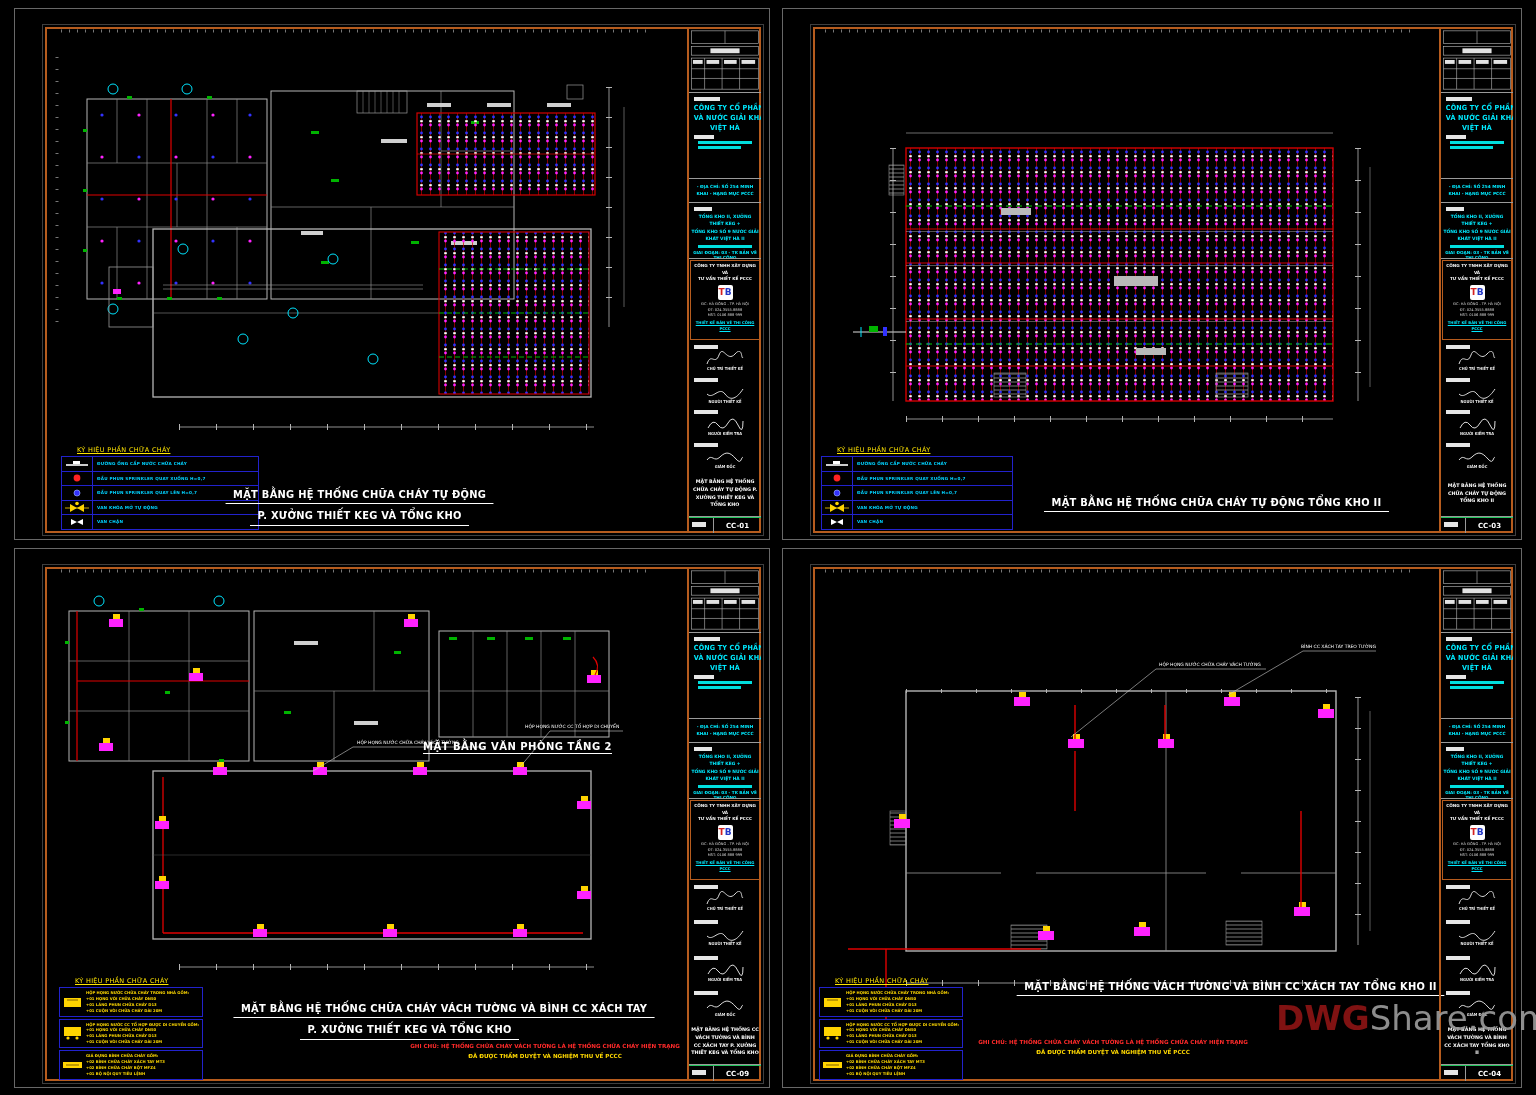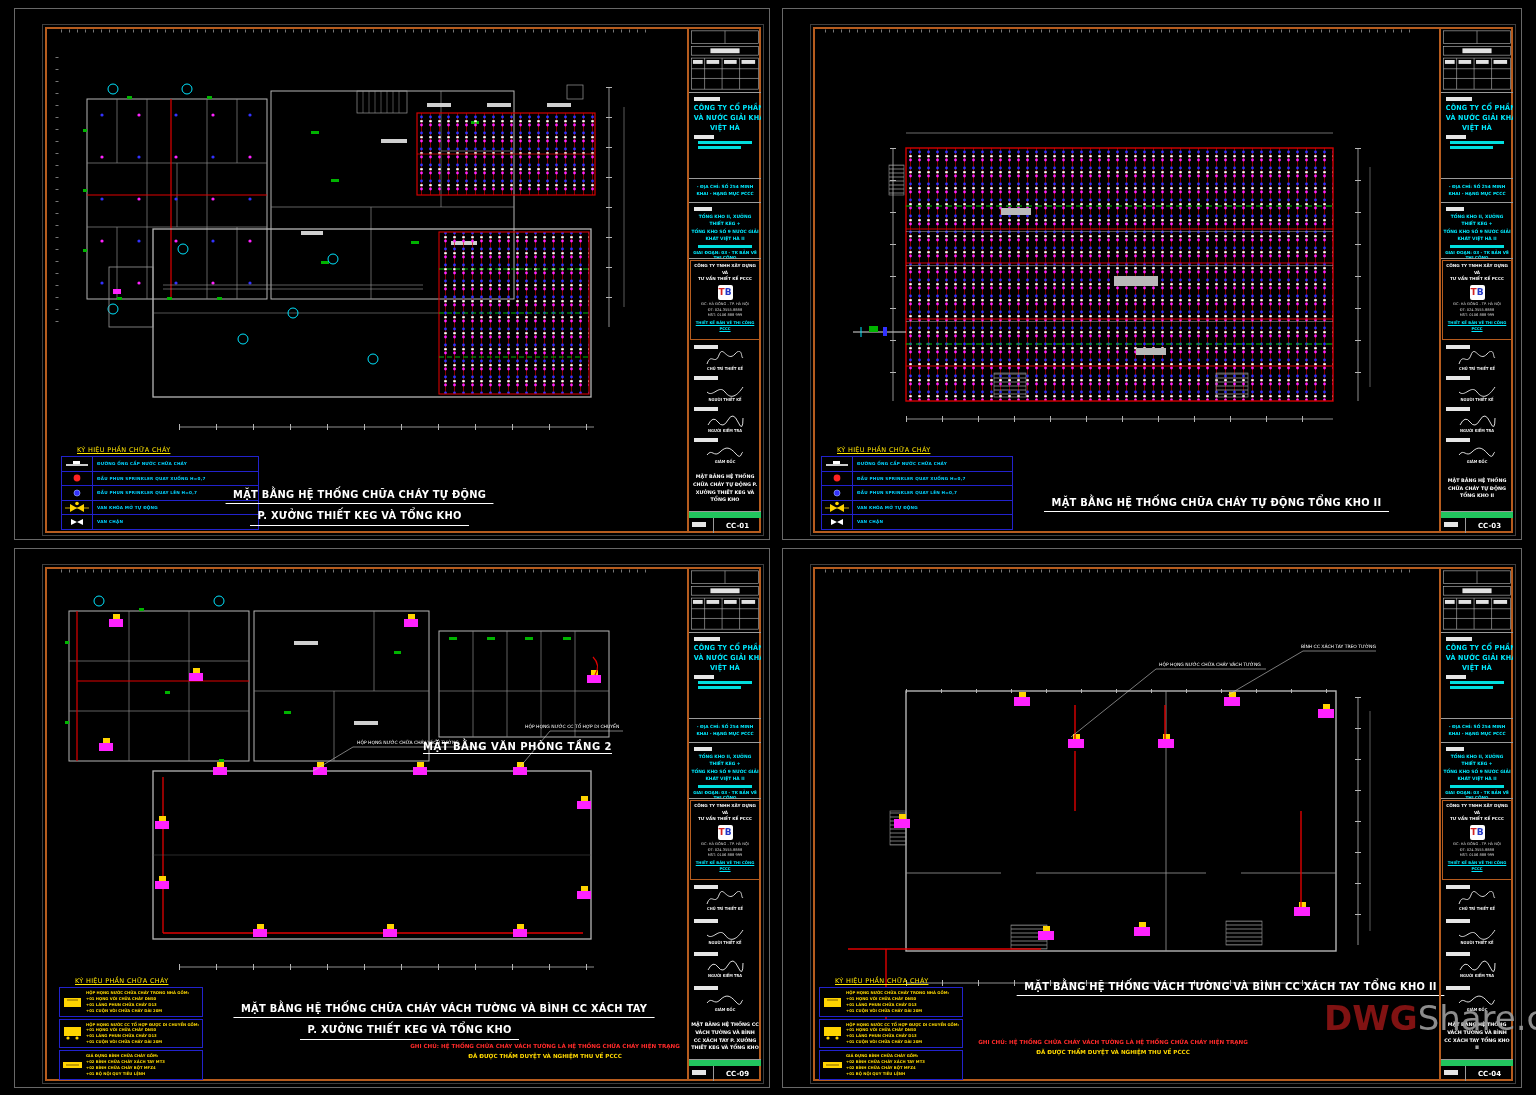--- a/index.html
+++ b/index.html
@@ -32,21 +32,21 @@
            display:flex;align-items:center;justify-content:center;font-size:9px;font-weight:bold;line-height:1;}
   .st-logo .lr{color:#d42020}.st-logo .lb{color:#2438c8}
   .st-l2{color:#d8d8d8;font-size:3.6px;line-height:1.5;}
   .st-cy{color:#00eaff;font-size:3.8px;font-weight:bold;text-decoration:underline;margin-top:2px;line-height:1.5;}
   .tb-sign{flex:1;display:flex;flex-direction:column;justify-content:space-between;padding:2px;}
   .sig{text-align:center;}
   .sig .sq{display:block;margin:0 auto;}
   .sig-l{color:#eaeaea;font-size:4px;font-weight:bold;white-space:nowrap;transform:scaleX(.9);}
   .tb-title{height:46px;color:#fff;font-size:4.8px;font-weight:bold;text-align:center;
             display:flex;align-items:center;justify-content:center;line-height:1.6;}
-  .tb-foot{height:15px;flex:0 0 auto;display:flex;border-top:6px solid #22c55e;text-align:right;}
+  .tb-foot{height:15px;flex:0 0 auto;display:flex;border-top:1px solid #22c55e;text-align:right;}
   .cell-a{flex:0 0 24px;border-right:1px solid #9a9a9a;position:relative;}
   .cell-a::after{content:"";position:absolute;left:3px;top:4px;width:14px;height:5px;background:#e6e6e6;}
   .cell-b{flex:1;color:#fff;font-size:7px;font-weight:bold;display:flex;align-items:center;justify-content:center;}
   
   .legend{position:absolute;}
   .lg-title{color:#ffe400;font-size:6.5px;font-weight:normal;text-decoration:underline;
             margin:0 0 2px 16px;letter-spacing:.3px;white-space:nowrap;}
   .lg-box{border:1px solid #2222cc;}
   .lg-row{display:flex;height:13.5px;border-bottom:1px solid #2222cc;align-items:center;background:#000;}
   .lg-row:last-child{border-bottom:none;}
@@ -62,21 +62,21 @@
                border-bottom:1.5px solid #fff;padding:0 8px 1px;line-height:1.55;white-space:nowrap;
                transform:scaleX(.94);transform-origin:center;}
   .notes{position:absolute;text-align:center;}
   .note-red{color:#ff2a2a;font-size:5.6px;font-weight:bold;line-height:1.8;white-space:nowrap;}
   .note-yel{color:#ffd900;font-size:5.6px;font-weight:bold;line-height:1.8;white-space:nowrap;}
   .office-label{position:absolute;color:#fff;font-weight:bold;font-size:10px;letter-spacing:.5px;
                 border-bottom:1.5px solid #fff;padding-bottom:1px;white-space:nowrap;}
   
   .wm{position:absolute;left:1276px;top:998px;font-size:34px;letter-spacing:0;z-index:50;opacity:.92;
       pointer-events:none;white-space:nowrap;}
-  .wm .d{color:#8b1414;font-weight:bold;margin-left:48px;}
+  .wm .d{color:#8b1414;font-weight:bold;}
   .wm .s{color:#9a9a9a;}
 </style>
 </head>
 <body>
 
 <div class="panel" style="left:14px;top:8px;width:756px;height:532px;">
   <div class="frame"></div>
   <svg class="draw" style="left:34px;top:18px;" width="620" height="470" viewBox="0 0 620 470">
     <defs>
       <pattern id="pS1" width="9" height="16" patternUnits="userSpaceOnUse">

